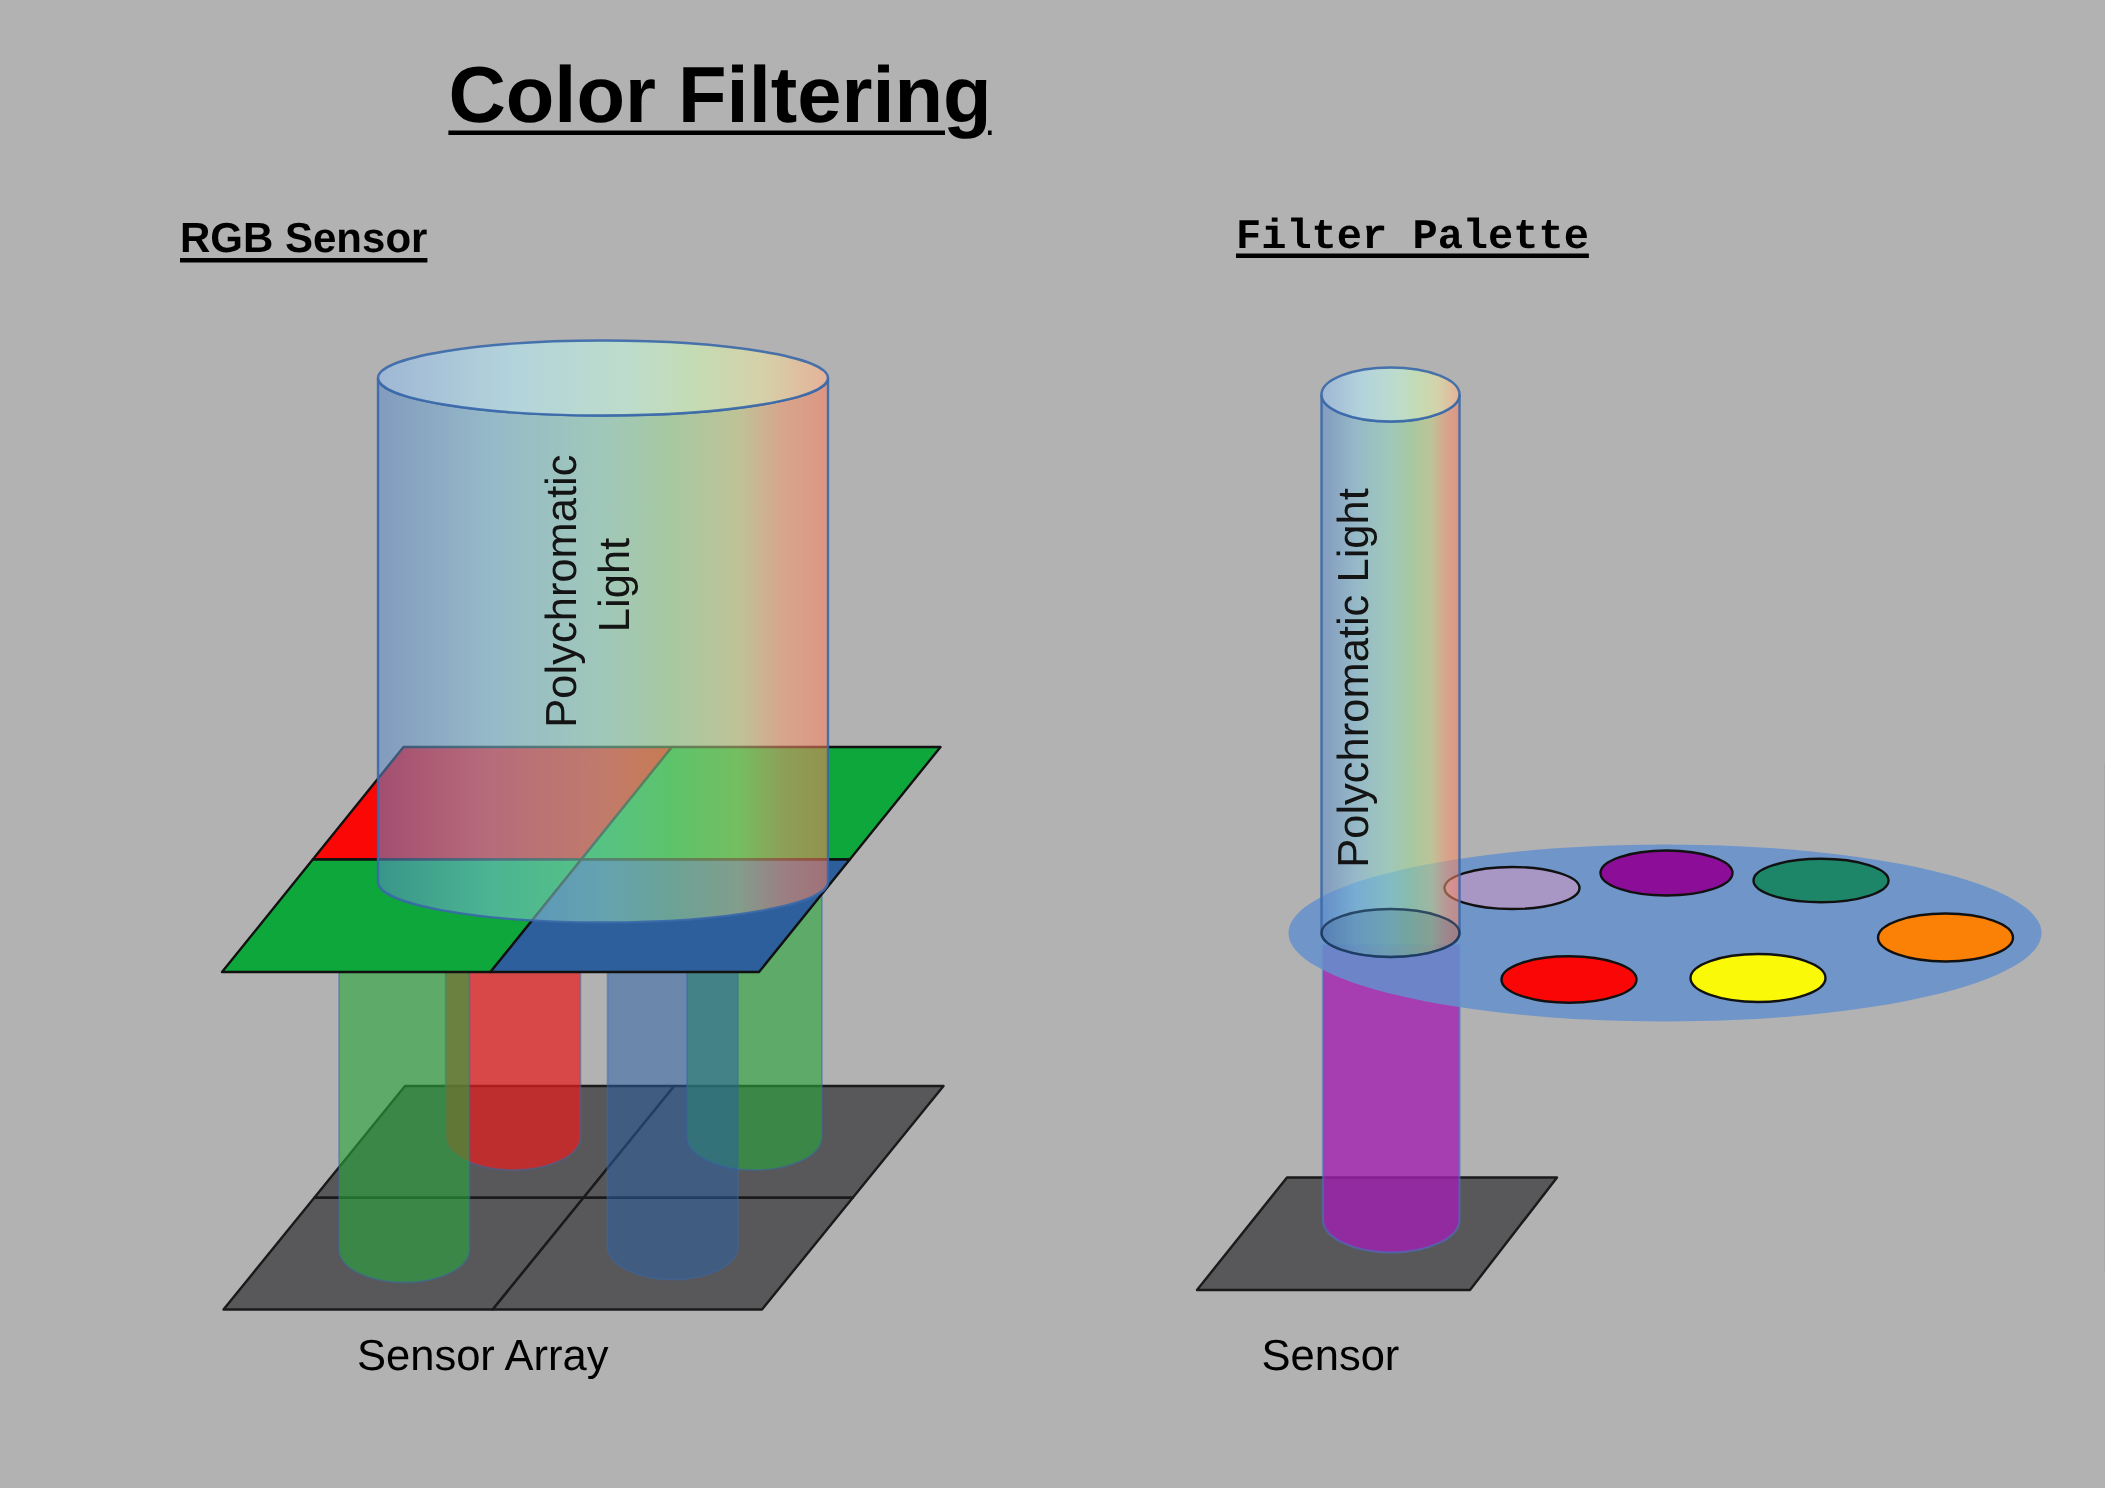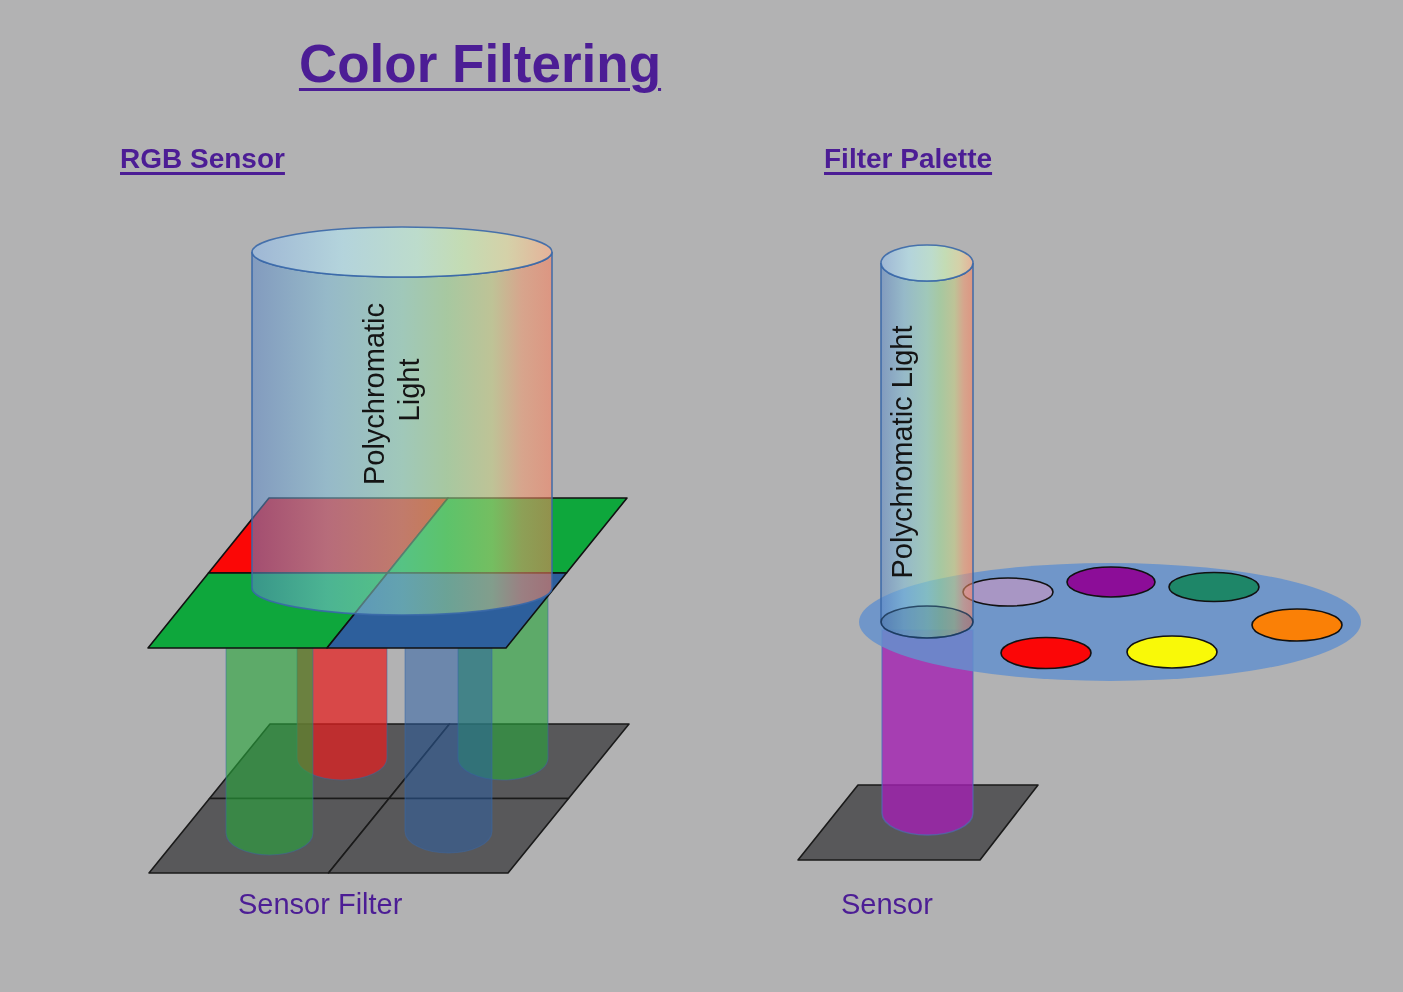--- a/index.html
+++ b/index.html
@@ -2,32 +2,32 @@
 <html><head>
 <meta charset="utf-8">
 <style>
   html,body{margin:0;padding:0;}
   body{background:#9a9a9a;font-family:"Liberation Sans",sans-serif;}
   .canvas{
     position:relative;width:1403px;height:992px;overflow:hidden;
     background:#b2b2b3;
   }
   .canvas svg{position:absolute;left:0;top:0;}
-  .txt{position:absolute;color:#4c1d95;white-space:nowrap;}
+  .txt{position:absolute;color:#000000;white-space:nowrap;}
   .title{
     left:250px;top:33px;width:460px;text-align:center;
     font-size:53px;font-weight:bold;
     text-decoration:underline;text-decoration-thickness:3px;text-underline-offset:6px;
   }
   .heading{
     font-size:28px;font-weight:bold;
     text-decoration:underline;text-decoration-thickness:2.5px;text-underline-offset:4px;margin-left:40px;
   }
   .heading.left{left:80px;top:143px;}
-  .heading.right{left:784px;top:143px;}
+  .heading.right{left:784px;top:143px;font-family:Liberation Mono, monospace;}
   .caption{font-size:29px;font-weight:normal;}
   .caption.left{left:238px;top:888px;}
   .caption.right{left:841px;top:888px;text-align:center;}
   svg text{font-family:"Liberation Sans",sans-serif;font-size:29px;fill:#141414;}
 </style>
 </head>
 <body>
 
 <div class="canvas">
 
@@ -98,16 +98,16 @@
     <ellipse cx="927" cy="622" rx="46" ry="16" fill="#1c3c64" fill-opacity="0.18" stroke="#163250" stroke-opacity="0.8" stroke-width="1.6"></ellipse>
     <ellipse cx="927" cy="263" rx="46" ry="18" fill="url(#cylTop)" fill-opacity="0.8" stroke="#3a68a8" stroke-opacity="0.9" stroke-width="1.6"></ellipse>
     <text transform="translate(912,452) rotate(-90)" text-anchor="middle">
       <tspan x="0" y="0">Polychromatic Light</tspan>
     </text>
   </svg>
 
   <div class="txt title">Color Filtering</div>
   <div class="txt heading left">RGB Sensor</div>
   <div class="txt heading right">Filter Palette</div>
-  <div class="txt caption left">Sensor Filter</div>
+  <div class="txt caption left">Sensor Array</div>
   <div class="txt caption right">Sensor</div>
 
 </div>
 
 </body></html>

